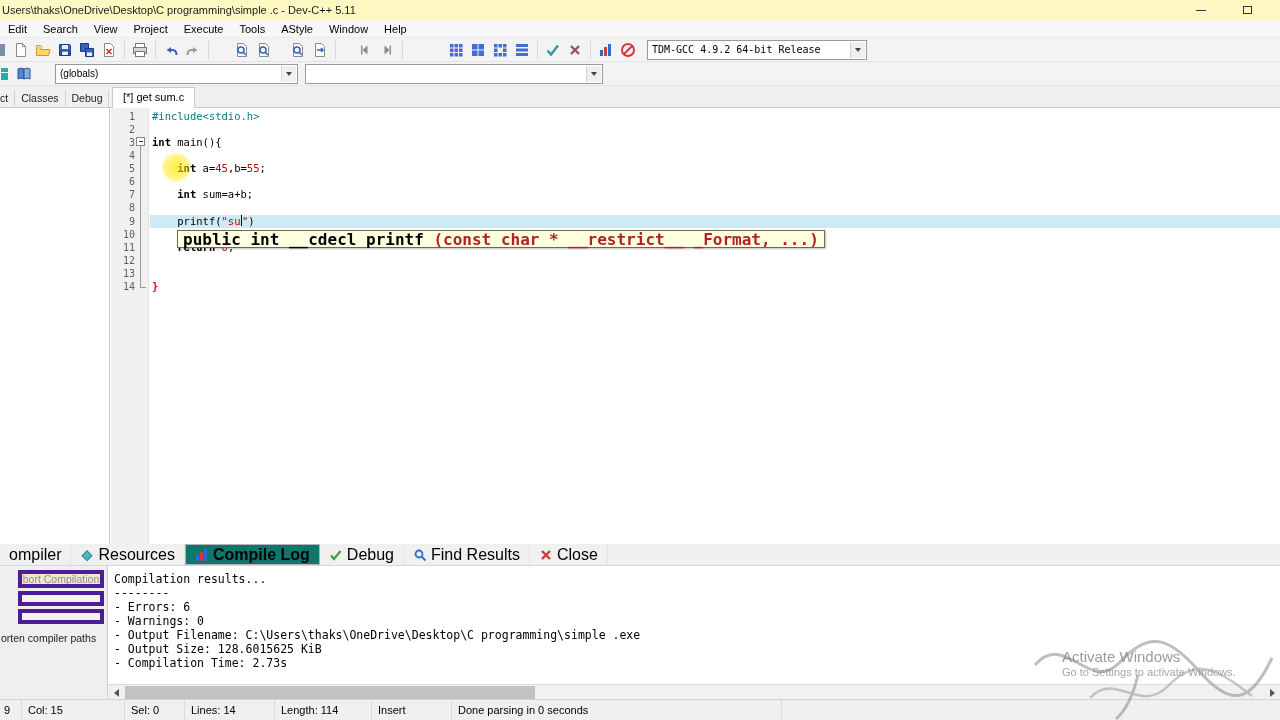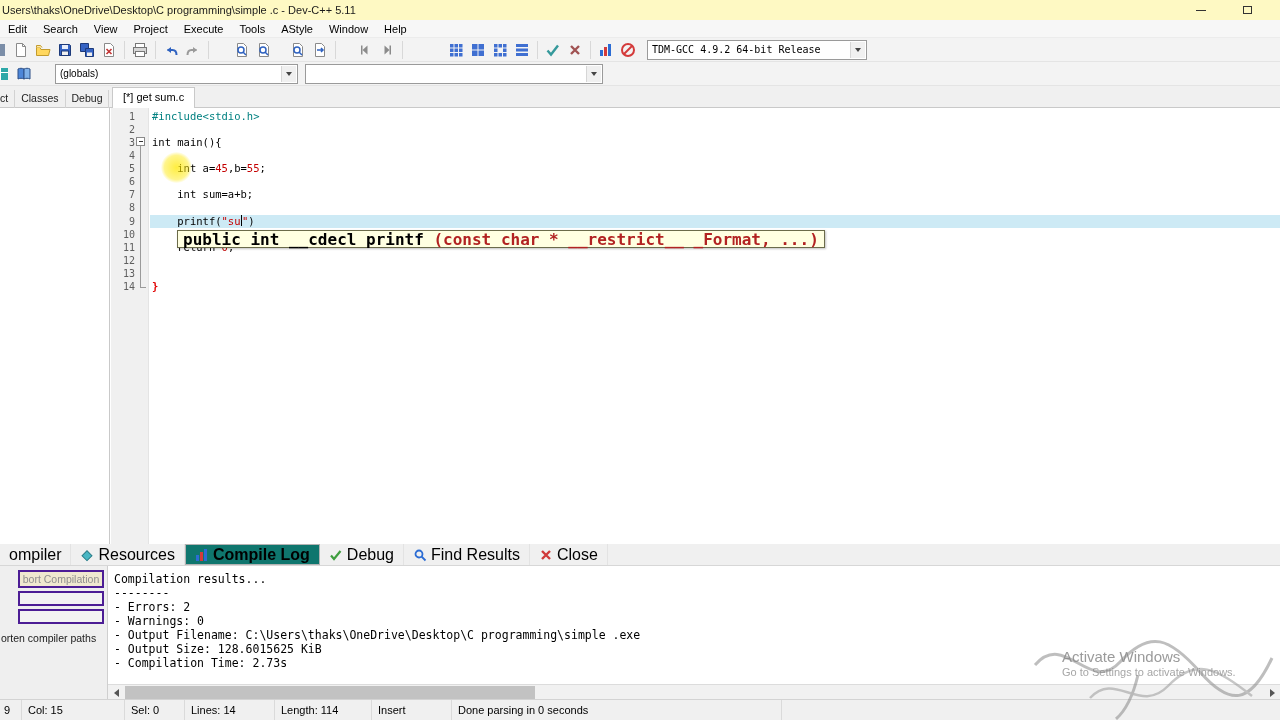--- a/index.html
+++ b/index.html
@@ -40,21 +40,21 @@
   
   .main{position:absolute;left:0;top:108px;width:1280px;height:436px;background:#fff}
   .proj-panel{position:absolute;left:0;top:0;width:110px;height:436px;background:#fff;border-right:1px solid #c9c9c9}
   .editor{position:absolute;left:111px;top:0;width:1169px;height:436px;font-family:"DejaVu Sans Mono",monospace;font-size:10.5px;overflow:hidden}
   .gutter{position:absolute;left:0;top:0;bottom:0;width:38px;background:#f0f0f0;padding-top:1.5px;border-right:1px solid #e4e4e4}
   .gut-line{height:13.125px;line-height:13.125px;text-align:right;padding-right:13px;font-size:10px;color:#5f5f5f}
   .code{position:absolute;left:39px;top:1.5px;right:0}
   .code-line{height:13.125px;line-height:13.125px;white-space:pre;padding-left:2px}
   .code-line.current{background:#cdeaf5}
   .seg-pl{color:#000}
-  .seg-kw{color:#000;font-weight:normal}
+  .seg-kw{color:#000;font-weight:bold}
   .seg-pp{color:#008080}
   .seg-num{color:#c40000}
   .seg-str{color:#c40000}
   .seg-brace{color:#e00000;font-weight:bold}
   .caret{display:inline-block;width:1.5px;height:11px;background:#000;vertical-align:middle;margin:0 0 2px 0}
   .fold-box{position:absolute;left:25px;top:29px;width:9px;height:9px;border:1px solid #8a8a8a;background:#fff}
   .fold-box::after{content:"";position:absolute;left:1.5px;top:3px;width:4px;height:1px;background:#333}
   .fold-vline{position:absolute;left:29px;top:38px;width:1px;height:141px;background:#9a9a9a}
   .fold-corner{position:absolute;left:29px;top:179px;width:6px;height:1px;background:#9a9a9a}
 
@@ -68,21 +68,21 @@
     background:radial-gradient(circle,rgba(255,232,0,.75) 0%,rgba(255,232,0,.45) 55%,rgba(255,232,0,0) 72%)}
 
   
   .bottabs{position:absolute;left:0;top:544px;width:1280px;height:22px;background:#f0f0f0;border-bottom:1px solid #d7d7d7;display:flex;align-items:stretch;overflow:hidden}
   .btab{display:flex;align-items:center;gap:4px;padding:0 9px;font-size:16px;color:#000;border-right:1px solid #e3e3e3;white-space:nowrap}
   .btab.active{background:#0f766e;border:1px solid #b3b3b3;font-weight:bold}
   .btab .bicon{display:flex;align-items:center}
 
   .bottom{position:absolute;left:0;top:566px;width:1280px;height:118px}
   .comp-panel{position:absolute;left:0;top:0;width:108px;height:131px;background:#efefef;border-right:1px solid #cfcfcf}
-  .panel-btn{margin:4px 3px 0 18px;height:18px;border:2px solid #4c1d95;background:#efe9d0;display:flex;align-items:center;justify-content:center;font-size:10.5px;color:#8f8f8f;overflow:hidden;white-space:nowrap}
+  .panel-btn{margin:4px 3px 0 18px;height:18px;border:4px solid #4c1d95;background:#efe9d0;display:flex;align-items:center;justify-content:center;font-size:10.5px;color:#8f8f8f;overflow:hidden;white-space:nowrap}
   .panel-btn.blank{background:#f3f3f3;height:15px;margin-top:3px}
   .panel-check{font-size:10.5px;color:#1a1a1a;padding:8px 2px 0 1px;white-space:nowrap;overflow:hidden}
   .log{position:absolute;left:108px;top:0;right:0;height:117px;background:#fff;font-family:"DejaVu Sans Mono",monospace;font-size:11.5px;color:#000;padding:6px 0 0 6px;overflow:hidden}
   .log-line{height:14px;line-height:14px;white-space:pre}
 
   
   .hscroll{position:absolute;left:0;top:684px;width:1280px;height:15px}
   .hscroll .leftfill{position:absolute;left:0;top:0;width:108px;height:15px;background:#efefef;border-right:1px solid #cfcfcf}
   .hscroll .track{position:absolute;left:108px;top:0;right:0;height:15px;background:#f1f1f1;border-top:1px solid #dcdcdc}
   .sbtn{position:absolute;top:0;width:16px;height:15px;display:flex;align-items:center;justify-content:center}
@@ -454,21 +454,21 @@
   <div class="bottom">
     <div class="comp-panel">
       <div class="panel-btn">bort Compilation</div>
       <div class="panel-btn blank"></div>
       <div class="panel-btn blank"></div>
       <div class="panel-check">orten compiler paths</div>
     </div>
     <div class="log">
         <div class="log-line">Compilation results...</div>
         <div class="log-line">--------</div>
-        <div class="log-line">- Errors: 2</div>
+        <div class="log-line">- Errors: 6</div>
         <div class="log-line">- Warnings: 0</div>
         <div class="log-line">- Output Filename: C:\Users\thaks\OneDrive\Desktop\C programming\simple .exe</div>
         <div class="log-line">- Output Size: 128.6015625 KiB</div>
         <div class="log-line">- Compilation Time: 2.73s</div>
       </div>
   </div>
 
   <div class="hscroll">
     <div class="leftfill"></div>
     <div class="track">

